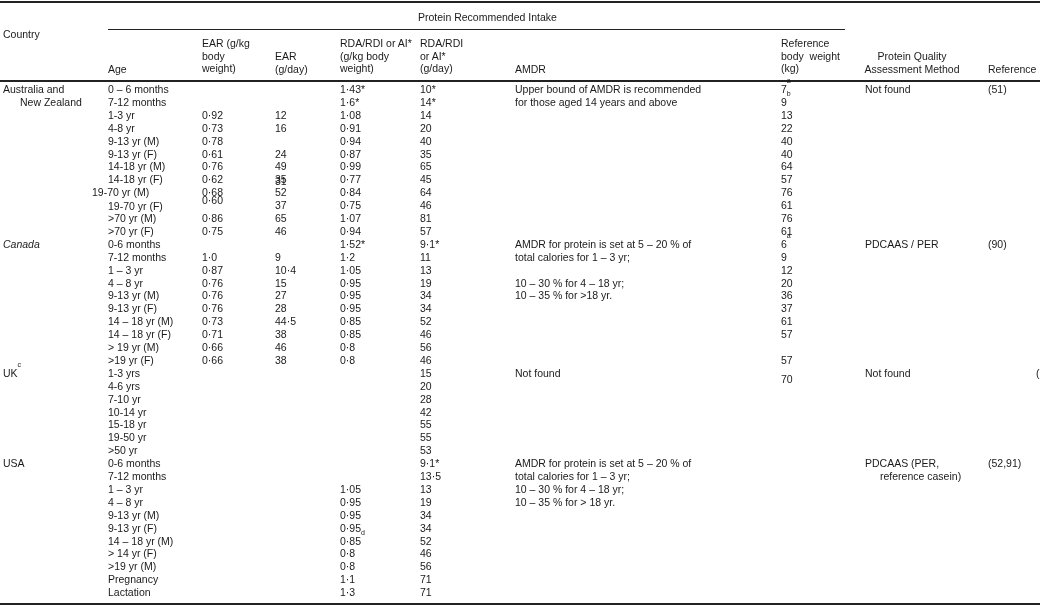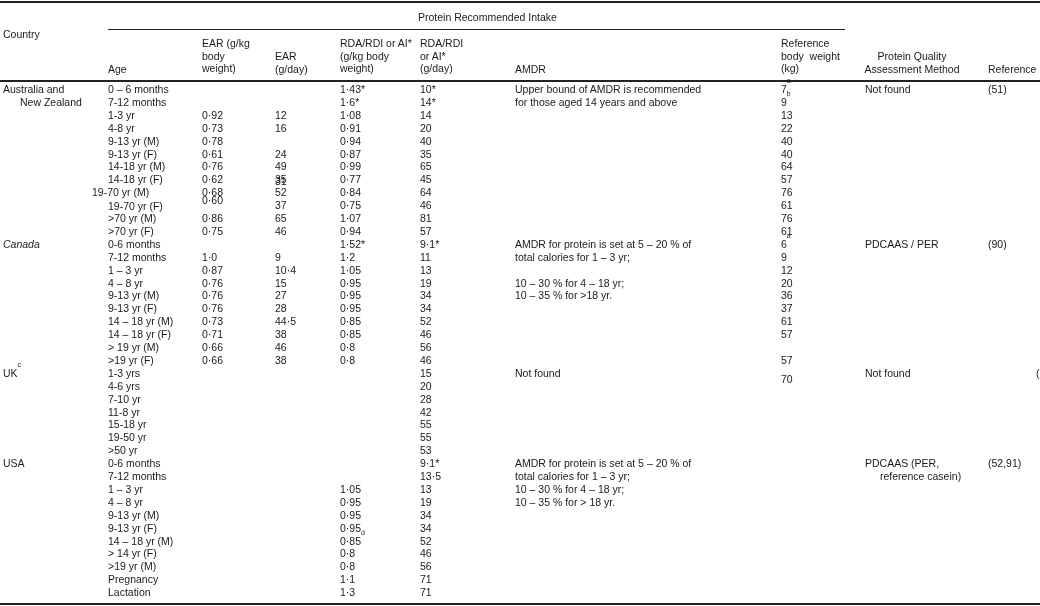--- a/index.html
+++ b/index.html
@@ -216,21 +216,21 @@
     <div class="cell" style="left: 275px; top: 379.7px;"></div>
     <div class="cell" style="left: 340px; top: 379.7px;"></div>
     <div class="cell" style="left: 420px; top: 379.7px;">20</div>
     <div class="cell" style="left: 781px; top: 379.7px;"></div>
     <div class="cell" style="left: 108px; top: 392.6px;">7-10 yr</div>
     <div class="cell" style="left: 202px; top: 392.6px;"></div>
     <div class="cell" style="left: 275px; top: 392.6px;"></div>
     <div class="cell" style="left: 340px; top: 392.6px;"></div>
     <div class="cell" style="left: 420px; top: 392.6px;">28</div>
     <div class="cell" style="left: 781px; top: 392.6px;"></div>
-    <div class="cell" style="left: 108px; top: 405.5px;">11-8 yr</div>
+    <div class="cell" style="left: 108px; top: 405.5px;">10-14 yr</div>
     <div class="cell" style="left: 202px; top: 405.5px;"></div>
     <div class="cell" style="left: 275px; top: 405.5px;"></div>
     <div class="cell" style="left: 340px; top: 405.5px;"></div>
     <div class="cell" style="left: 420px; top: 405.5px;">42</div>
     <div class="cell" style="left: 781px; top: 405.5px;"></div>
     <div class="cell" style="left: 108px; top: 418.4px;">15-18 yr</div>
     <div class="cell" style="left: 202px; top: 418.4px;"></div>
     <div class="cell" style="left: 275px; top: 418.4px;"></div>
     <div class="cell" style="left: 340px; top: 418.4px;"></div>
     <div class="cell" style="left: 420px; top: 418.4px;">55</div>

